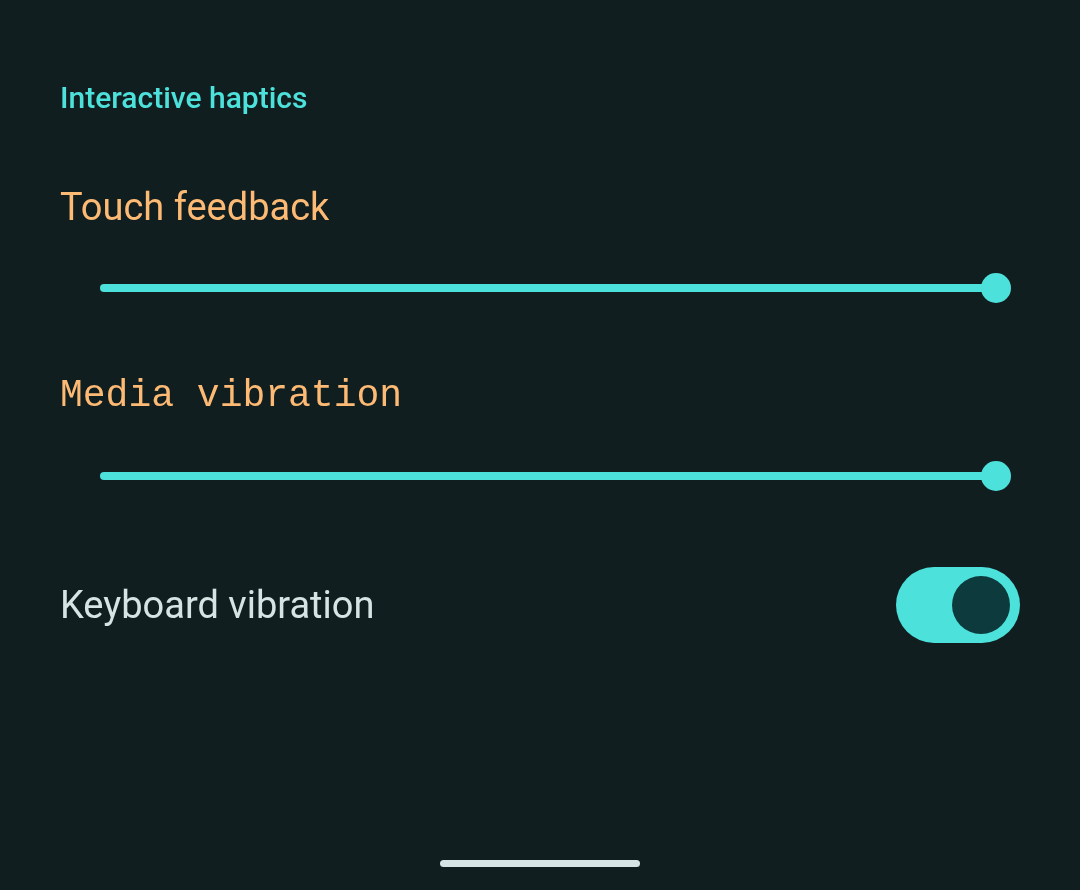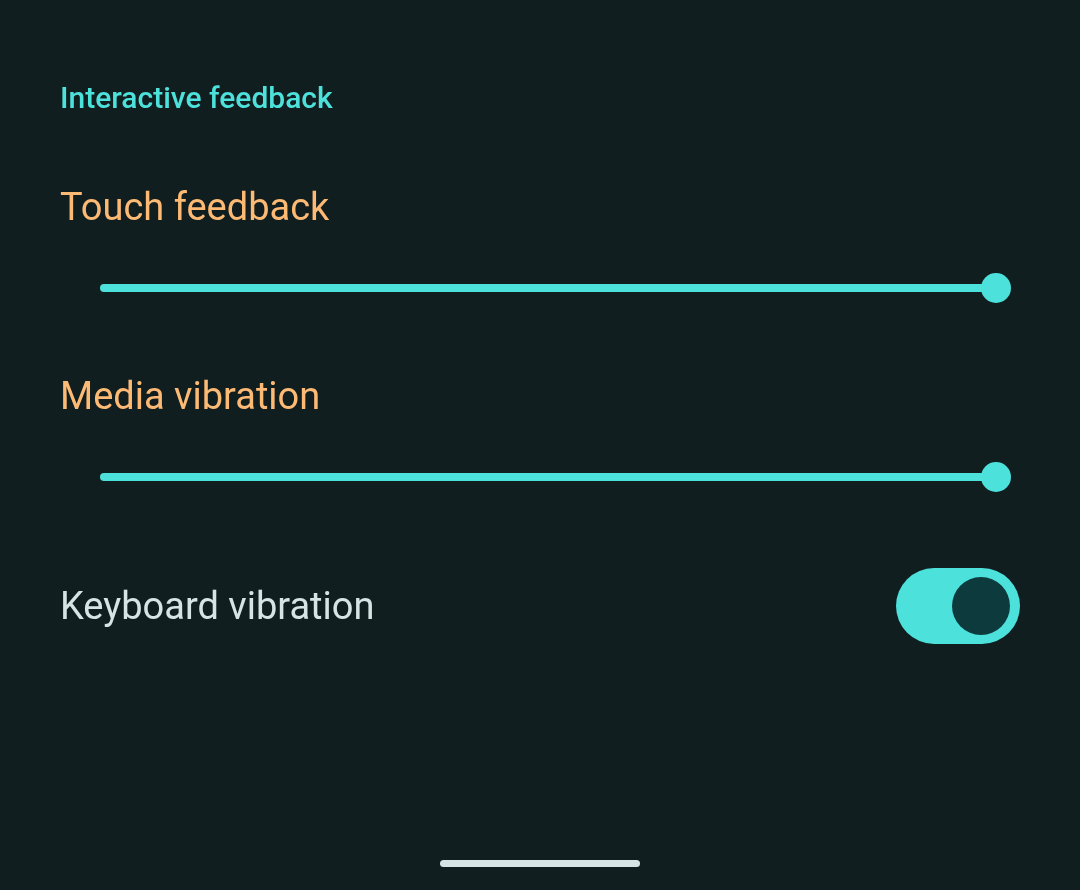--- a/index.html
+++ b/index.html
@@ -91,27 +91,28 @@
       left: 50%;
       transform: translateX(-50%);
       width: 200px;
       height: 7px;
       background-color: #d6e4e3;
       border-radius: 4px;
     }
     .setting-item-media {
       margin-top: 60px;
       margin-bottom: 45px;
+      font-family: Liberation Mono, monospace;
     }
   </style>
 </head>
 <body>
 
 <div class="container">
-  <div class="section-header">Interactive feedback</div>
+  <div class="section-header">Interactive haptics</div>
 
   <div class="setting-item">
     <div class="setting-label">Touch feedback</div>
     <div class="slider-container">
       <div class="slider-track">
         <div class="slider-thumb"></div>
       </div>
     </div>
   </div>
 

